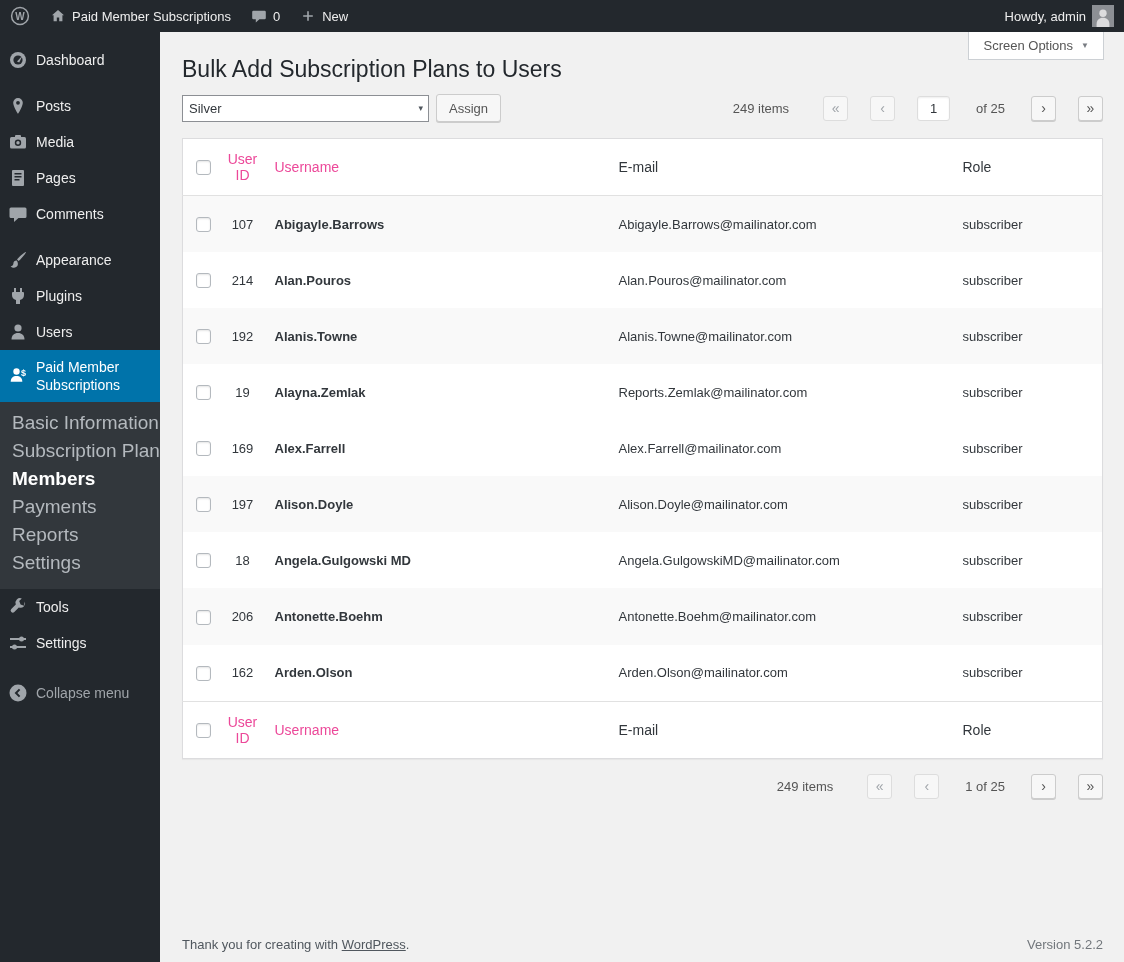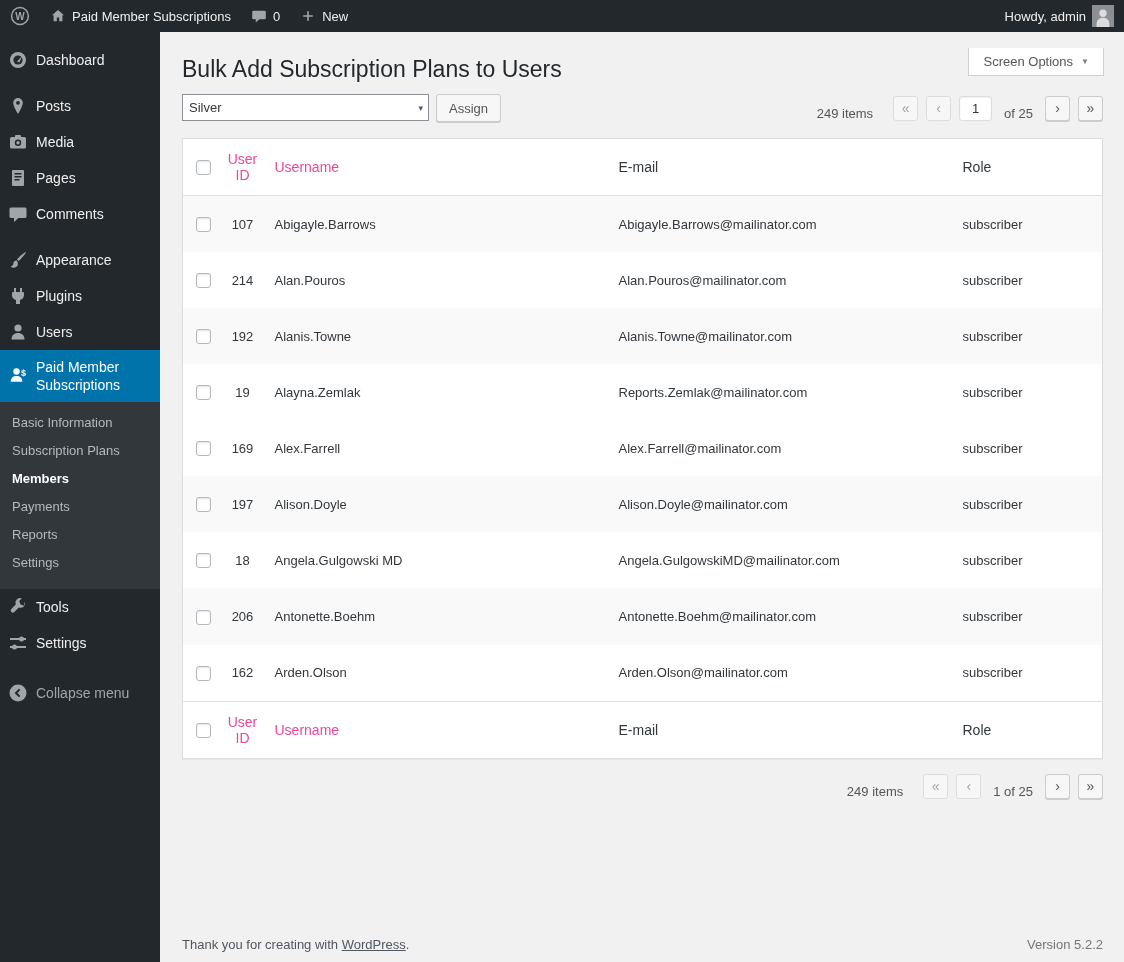--- a/index.html
+++ b/index.html
@@ -39,67 +39,67 @@
   .menu-icon svg { width:20px; height:20px; fill:#a0a5aa; display:block; }
   .menu-item.active { background:#0073aa; color:#fff; }
   .menu-item.active .menu-icon svg { fill:#fff; }
   .menu-item.active::after {
     content:""; position:absolute; right:0; top:50%; margin-top:-8px;
     border:8px solid transparent; border-right-color:#f1f1f1;
   }
   .menu-separator { height:10px; }
   .submenu { background:#32373c; padding:7px 0 12px; }
   .submenu-item {
-    display:block; padding:6px 12px; font-size:13px; line-height:16px;
+    display:block; padding:6px 12px; font-size:19px; line-height:16px;
     color:#b4b9be;
   }
   .submenu-item.current { color:#fff; font-weight:bold; }
   .collapse-item { margin-top:14px; color:#a0a5aa; }
   .collapse-item .menu-label { color:#a0a5aa; }
 
   
   #main {
     position:absolute; top:32px; left:160px; right:0; bottom:0;
     background:#f1f1f1; padding:0 21px 0 22px;
   }
   #screen-options {
-    position:absolute; top:16px; right:20px; background:#fff;
+    position:absolute; top:0; right:20px; background:#fff;
     border:1px solid #ccd0d4; border-top:none; padding:6px 14px;
     color:#555; font-size:13px; display:flex; align-items:center; gap:8px;
     cursor:pointer;
   }
   #screen-options .chev { font-size:8px; color:#787c82; }
   h1.page-title {
     margin-top:23px; font-size:23px; font-weight:400; line-height:29px; color:#23282d;
   }
 
   .tablenav { display:flex; justify-content:space-between; align-items:center; margin:10px 0 16px; }
   .tablenav.bottom { justify-content:flex-end; margin:15px 0 0; }
-  .bulk-actions { display:flex; align-items:flex-start; gap:7px; }
+  .bulk-actions { display:flex; align-items:center; gap:7px; }
 
   .select-wrap { position:relative; display:inline-block; }
   .select-wrap select {
     appearance:none; -webkit-appearance:none; -moz-appearance:none;
     width:247px; height:27px; border:1px solid #8c8f94; border-radius:0;
     background:#fff; padding:0 22px 0 6px; font-size:13px; color:#32373c;
     font-family:inherit;
   }
   .select-wrap .select-arrow {
     position:absolute; right:6px; top:50%; transform:translateY(-50%);
     font-size:9px; color:#50575e; pointer-events:none;
   }
 
   .button {
     display:inline-flex; align-items:center; justify-content:center;
     height:28px; padding:0 12px; background:#f7f7f7; border:1px solid #ccc;
     border-radius:3px; color:#555; font-size:13px; box-shadow:0 1px 0 #ccc;
     cursor:pointer; font-family:inherit;
   }
 
-  .pages { display:flex; align-items:flex-end; gap:8px; }
+  .pages { display:flex; align-items:center; gap:22px; }
   .items-count { color:#555; margin-right:12px; }
   .pag-btn {
     display:inline-flex; align-items:center; justify-content:center;
     min-width:25px; height:25px; padding:0 5px; font-size:14px;
     background:#f7f7f7; border:1px solid #ccc; border-radius:3px;
     color:#555; box-shadow:0 1px 0 #ccc; cursor:pointer;
   }
   .pag-btn.disabled { color:#a0a5aa; border-color:#ddd; box-shadow:none; cursor:default; }
   .current-page-input {
     width:33px; height:25px; text-align:center; border:1px solid #ddd;
@@ -114,21 +114,21 @@
     border:1px solid #dcdcde; box-shadow:0 1px 1px rgba(0,0,0,.04);
   }
   .list-table th, .list-table td { vertical-align:middle; text-align:left; }
   .list-table thead th { border-bottom:1px solid #e1e1e1; }
   .list-table tfoot th { border-top:1px solid #e1e1e1; }
   .list-table th { padding:12px 10px; font-size:14px; font-weight:400; color:#32373c; }
   .list-table td { padding:20px 10px; font-size:13px; color:#32373c; }
   .list-table th a { color:#ec4899; }
   .check-col { width:38px; text-align:center !important; padding-left:8px !important; padding-right:4px !important; }
   .col-id { width:44px; text-align:center !important; padding-left:4px !important; padding-right:4px !important; }
-  .col-username { width:344px; }
+  .col-username { width:344px;font-weight:bold; }
   .col-email { width:344px; }
   tbody tr.alternate { background:#f9f9f9; }
 
   input[type="checkbox"] {
     appearance:none; -webkit-appearance:none;
     width:15px; height:15px; border:1px solid #b4b9be; border-radius:3px;
     background:#fff; box-shadow:inset 0 1px 2px rgba(0,0,0,.1);
     vertical-align:middle; cursor:pointer; margin:0;
   }
 

